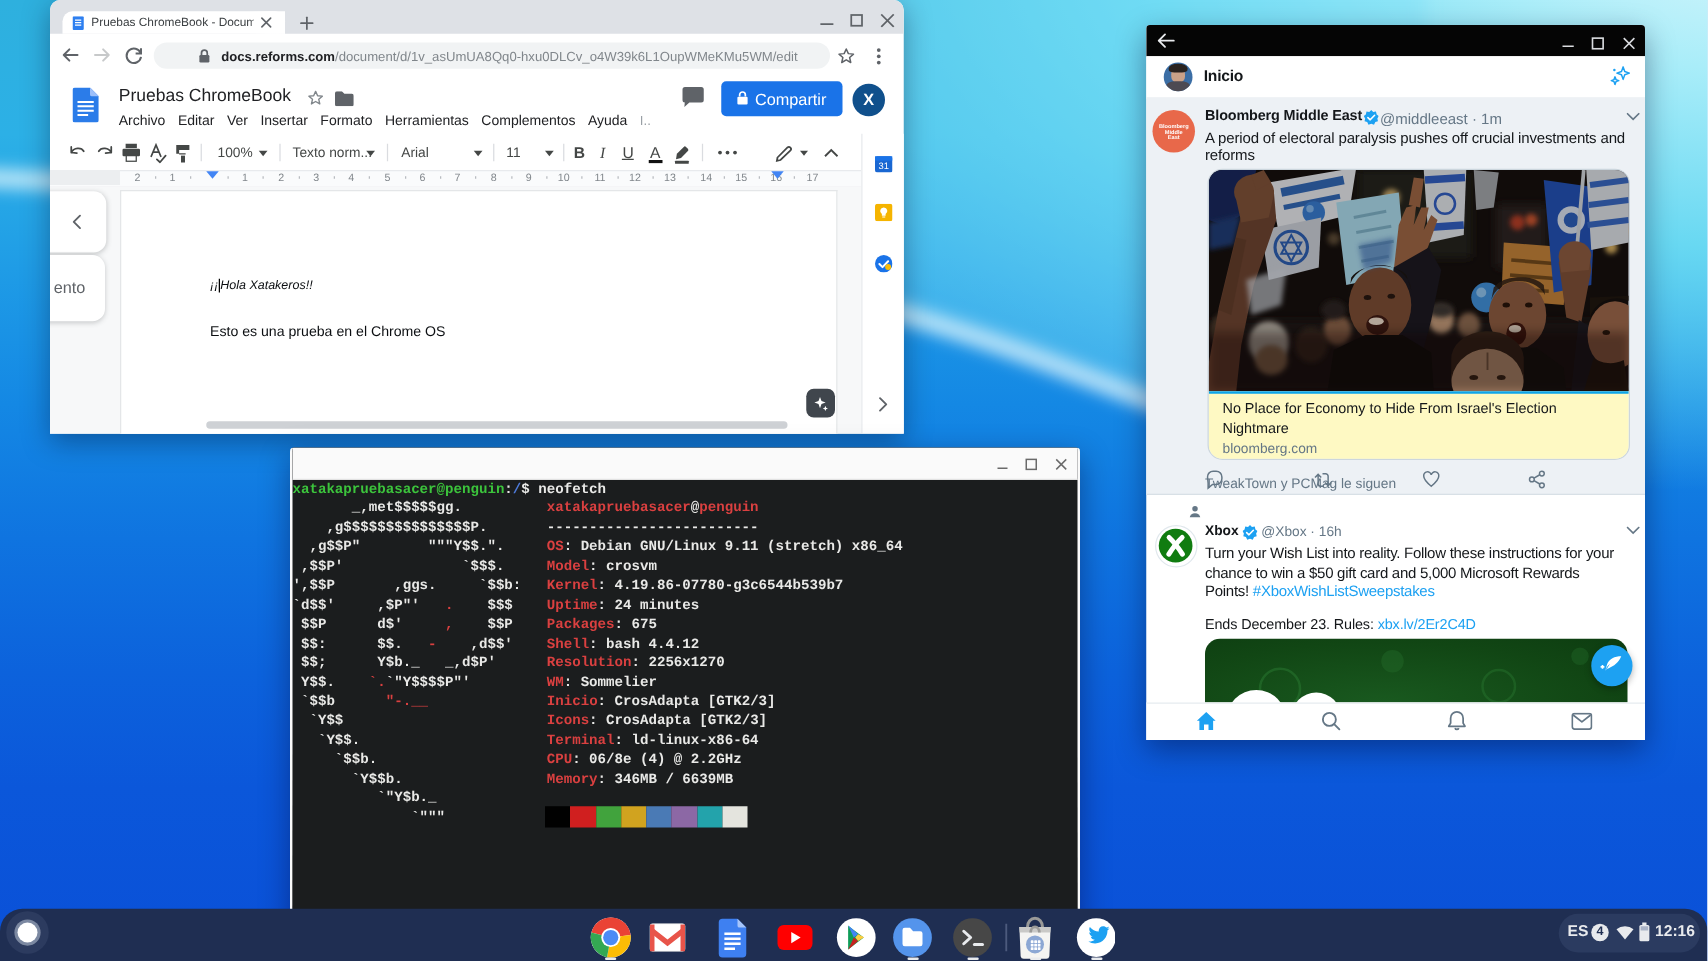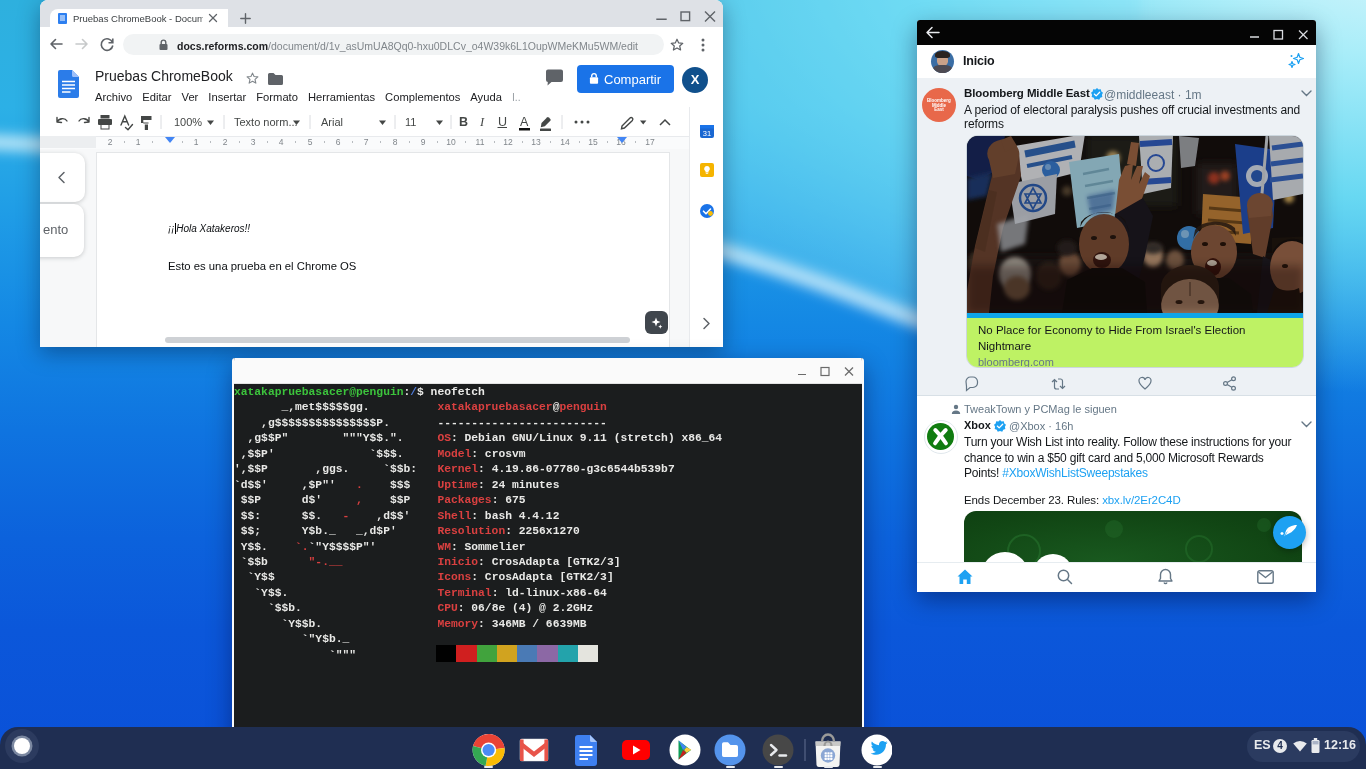--- a/index.html
+++ b/index.html
@@ -455,21 +455,21 @@
         <ellipse cx="325" cy="132" rx="22" ry="27" fill="#9a664a"></ellipse>
         <path d="M305 118 a22 20 0 0 1 40 -6 L348 100 L305 102 Z" fill="#1c140e"></path>
         <ellipse cx="318" cy="130" rx="3" ry="2" fill="#2a180e"></ellipse>
         <path d="M308 150 a16 10 0 0 0 24 2 L336 177 L300 177 Z" fill="#241a12"></path>
 
         <path d="M30 88 L62 78 L58 108 L34 116 Z" fill="#d0d6de" opacity=".7" filter="url(#pb1)"></path>
         <path d="M120 60 L148 54 L146 74 L124 80 Z" fill="#3a67b0" opacity=".6" filter="url(#pb1)"></path>
         <rect width="336" height="177" fill="#0c0806" opacity=".24"></rect>
         <rect x="0" y="130" width="336" height="47" fill="#0a0605" opacity=".35" filter="url(#pb2)"></rect>
       </svg>
-      <div class="abs" style="left:0;top:177px;width:336px;height:54px;background:#bef264;border-top:5px solid #0ea5e9;">
+      <div class="abs" style="left:0;top:177px;width:336px;height:54px;background:#fef9c3;border-top:2px solid #0ea5e9;">
         <div style="margin:4px 0 0 11px;font-size:11.5px;line-height:16px;color:#14171a;white-space:nowrap;">No Place for Economy to Hide From Israel's Election<br>Nightmare</div>
         <div style="margin:2px 0 0 11px;font-size:11px;color:#657786;">bloomberg.com</div>
       </div>
     </div>
 
     <svg class="abs" style="left:48px;top:356px;" width="300" height="16" viewBox="0 0 300 16">
       <g fill="none" stroke="#657786" stroke-width="1.2">
         <path d="M1 5.5 a4.5 4.5 0 0 1 4.5 -4.5 L8 1 a4.5 4.5 0 0 1 4.5 4.5 L12.5 7 a4.5 4.5 0 0 1 -4.5 4.5 L5 11.5 L1.5 14.5 L1.5 10.5 Z"></path>
         <g transform="translate(86,0)">
             <path d="M3.5 4 L3.5 11 a2 2 0 0 0 2 2 L8 13 M1 6 L3.5 3.5 L6 6 M11.5 12 L11.5 5 a2 2 0 0 0 -2 -2 L7 3 M9 10 L11.5 12.5 L14 10"></path>
@@ -484,21 +484,21 @@
             <line x1="4.2" y1="6.5" x2="8.8" y2="3.8"></line>
             <line x1="4.2" y1="8.5" x2="8.8" y2="11.2"></line>
           </g>
       </g>
     </svg>
 
     <svg class="abs" style="left:34px;top:384px;" width="10" height="10" viewBox="0 0 10 10">
       <circle cx="5" cy="3" r="2.2" fill="#657786"></circle>
         <path d="M0.8 10 a4.2 3.5 0 0 1 8.4 0 Z" fill="#657786"></path>
     </svg>
-    <div class="abs" style="left:47px;top:383px;font-size:11px;color:#657786;">TweakTown y PCMag le siguen</div>
+    <div class="abs" style="left:47px;top:361px;font-size:11px;color:#657786;">TweakTown y PCMag le siguen</div>
 
     <div class="abs" style="left:7px;top:400px;width:32px;height:32px;border-radius:50%;background:#fff;border:1px solid #e1e8ed;"></div>
     <svg class="abs" style="left:9px;top:402px;" width="29" height="29" viewBox="0 0 29 29">
       <circle cx="14.5" cy="14.5" r="13.5" fill="#107c10"></circle>
       <g stroke="#fff" fill="none" stroke-linecap="round">
         <path d="M9.3 8 C12.5 11 17.5 17.5 19.9 21.3" stroke-width="4"></path>
         <path d="M19.7 8 C16.5 11 11.5 17.5 9.1 21.3" stroke-width="4"></path>
       </g>
     </svg>
     <div class="abs" style="left:47px;top:399px;font-size:11px;color:#14171a;"><b>Xbox</b></div>

